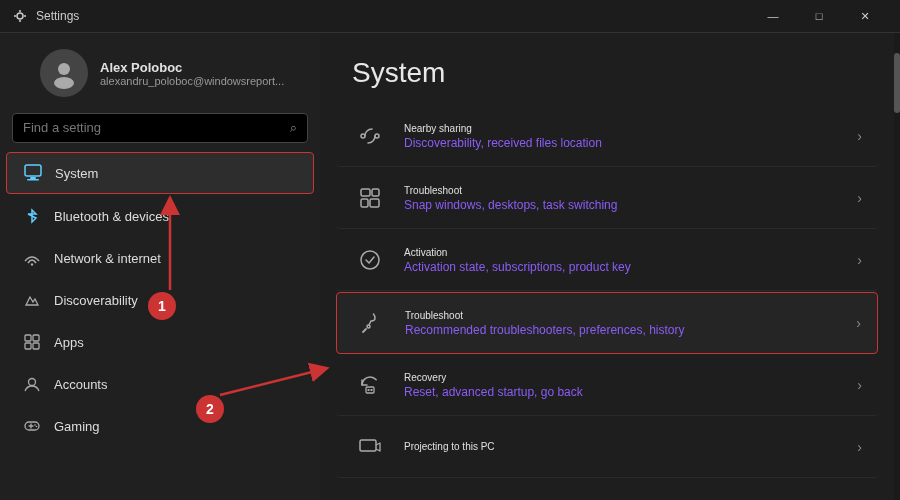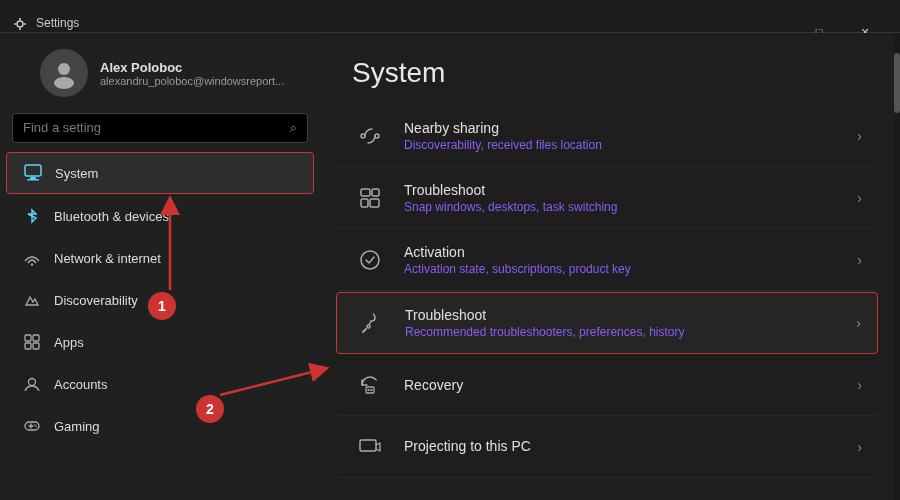--- a/index.html
+++ b/index.html
@@ -13,21 +13,21 @@
       overflow: hidden;
       display: flex;
       flex-direction: column;
     }
 
     
     .title-bar {
       background: #1c1c1c;
       height: 20px;
       display: flex;
-      align-items: flex-start;
+      align-items: center;
       padding: 16px 12px;
       gap: 8px;
       border-bottom: 1px solid #333;
       flex-shrink: 0;
     }
     .title-bar-icon {
       width: 16px;
       height: 16px;
       display: flex;
       align-items: center;
@@ -185,21 +185,21 @@
       height: 36px;
       display: flex;
       align-items: center;
       justify-content: center;
       margin-right: 16px;
       font-size: 20px;
       flex-shrink: 0;
       color: #ccc;
     }
     .setting-text { flex: 1; }
-    .setting-name { font-size: 14px; color: #e0e0e0; font-weight: 400; }
+    .setting-name { font-size: 10px; color: #e0e0e0; font-weight: 400; }
     .setting-desc { font-size: 12px; color: #8b5cf6; margin-top: 2px; }
     .chevron { color: #888; font-size: 14px; }
 
     
     .settings-list::-webkit-scrollbar { width: 6px; }
     .settings-list::-webkit-scrollbar-track { background: #1e1e1e; }
     .settings-list::-webkit-scrollbar-thumb { background: #444; border-radius: 3px; }
     .sidebar::-webkit-scrollbar { width: 4px; }
     .sidebar::-webkit-scrollbar-track { background: #202020; }
     .sidebar::-webkit-scrollbar-thumb { background: #444; border-radius: 3px; }
@@ -463,20 +463,21 @@
           <svg width="24" height="24" viewBox="0 0 24 24" fill="none">
             <path d="M4 12 C4 7.6 7.6 4 12 4 C14.5 4 16.7 5.1 18.2 6.8" stroke="#aaa" stroke-width="1.5" stroke-linecap="round"></path>
             <path d="M4 7 L4 12 L9 12" stroke="#aaa" stroke-width="1.5" stroke-linecap="round" stroke-linejoin="round"></path>
             <rect x="8" y="14" width="8" height="6" rx="1" stroke="#aaa" stroke-width="1.3"></rect>
             <rect x="9.5" y="16" width="2" height="2" rx="0.5" fill="#aaa"></rect>
             <rect x="12.5" y="16" width="2" height="2" rx="0.5" fill="#aaa"></rect>
           </svg>
         </div>
         <div class="setting-text">
           <div class="setting-name">Recovery</div>
+          <div class="setting-desc">Reset, advanced startup, go back</div>
         </div>
         <span class="chevron">›</span>
       </div>
 
       <div class="setting-item">
         <div class="setting-icon">
           <svg width="24" height="24" viewBox="0 0 24 24" fill="none">
             <rect x="2" y="5" width="16" height="11" rx="1.5" stroke="#aaa" stroke-width="1.5"></rect>
             <path d="M18 10 L22 8 L22 16 L18 14" stroke="#aaa" stroke-width="1.3" stroke-linejoin="round" fill="none"></path>
           </svg>

